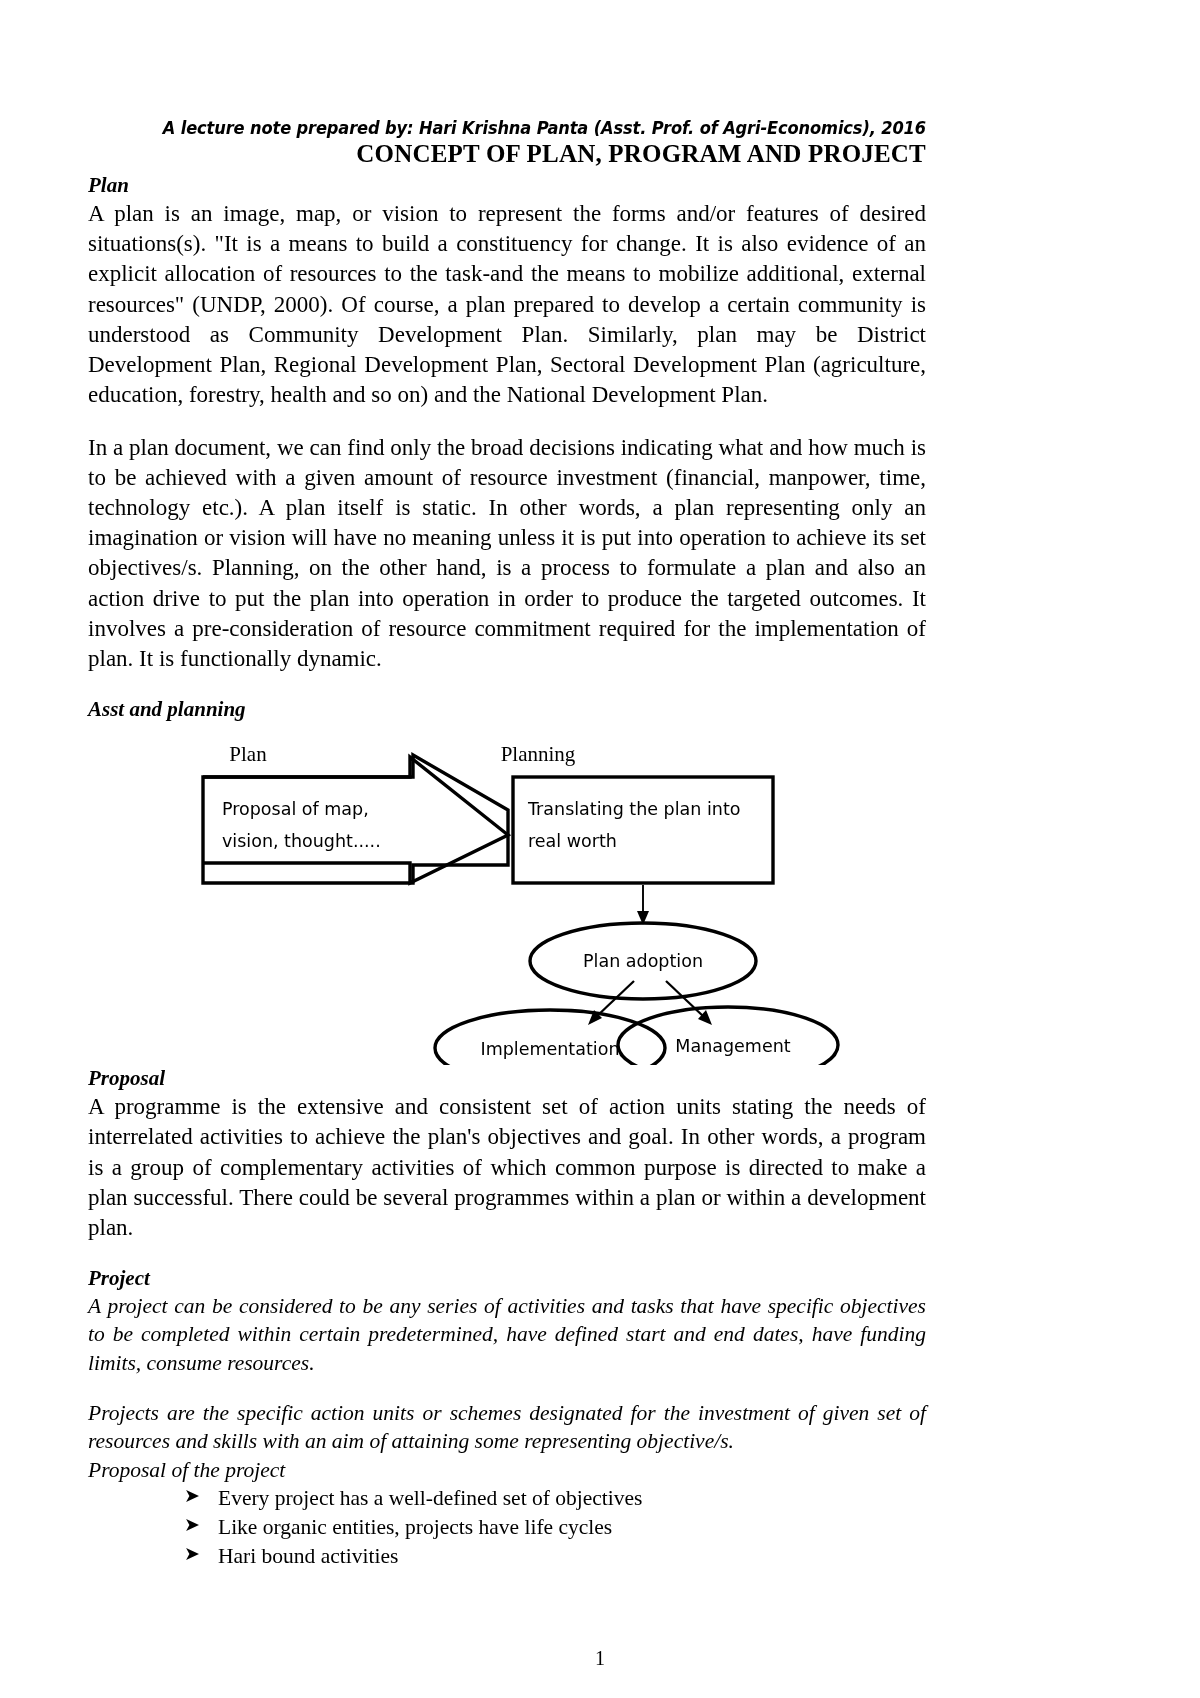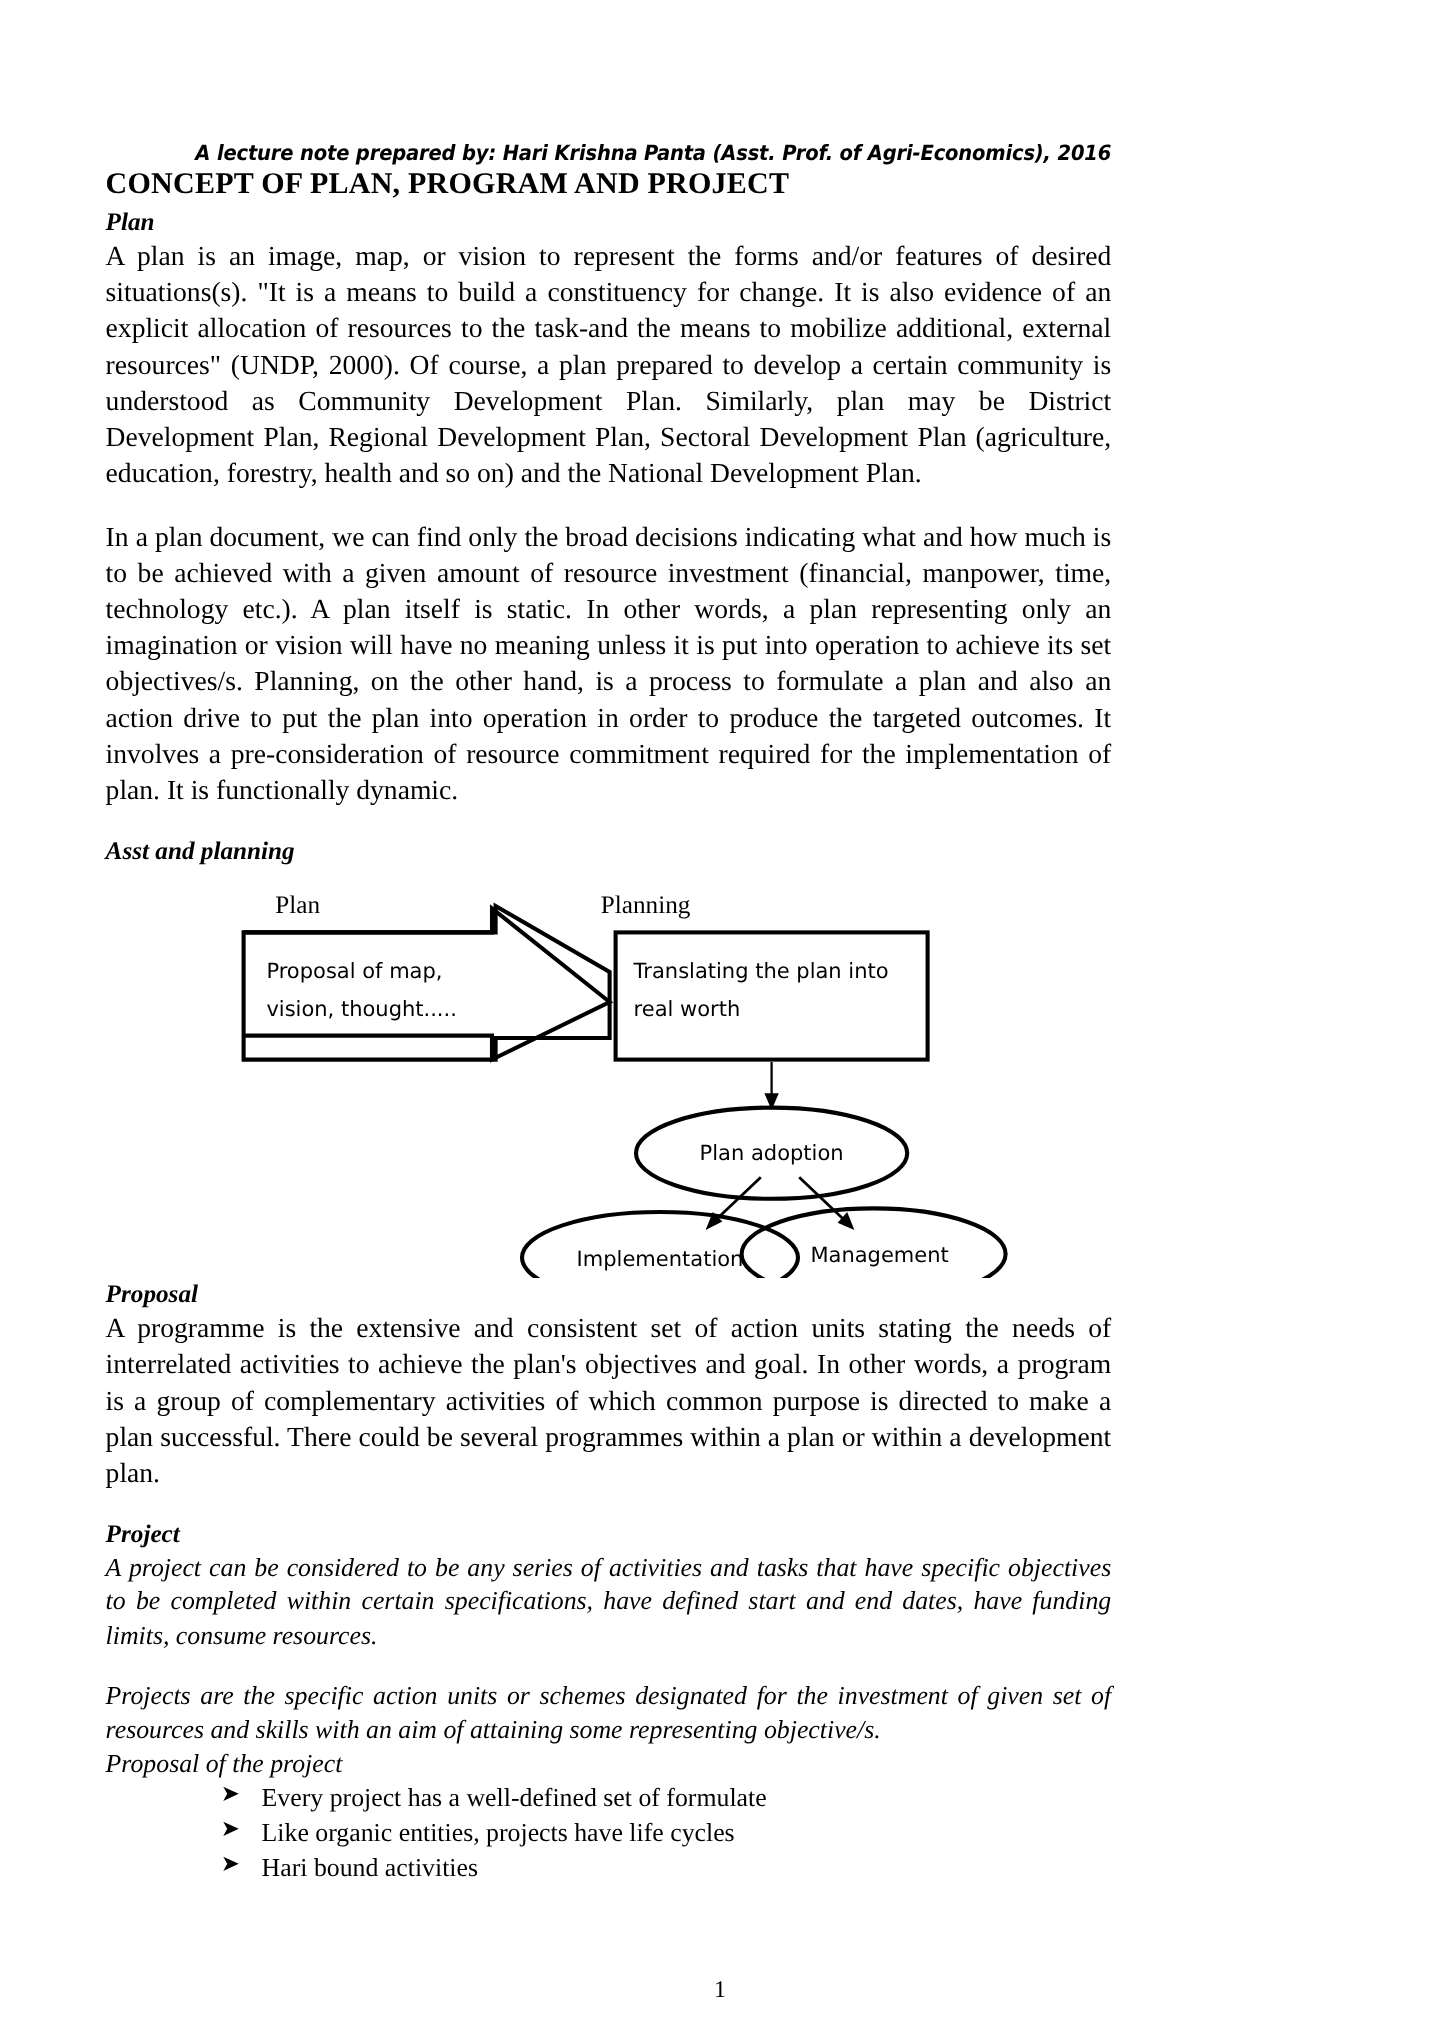--- a/index.html
+++ b/index.html
@@ -24,21 +24,21 @@
     font-style: italic;
     font-weight: 600;
     font-size: 17.5px;
     letter-spacing: -0.15px;
     font-family: "DejaVu Sans", sans-serif;
     margin: 0 0 2px 0;
     transform: scaleX(0.93);
     transform-origin: right center;
   }
   .doc-title {
-    text-align: left;
+    text-align: right;
     font-weight: bold;
     font-size: 25px;
     letter-spacing: 0.2px;
     margin: 0 0 4px 0;
   }
   .sec-head {
     font-weight: bold;
     font-style: italic;
     font-size: 21px;
     margin: 0;
@@ -175,32 +175,32 @@
   </div>
 
   <div class="sec-head">Proposal</div>
 
   <p class="body-text"> A programme is the extensive and consistent set of action units stating the needs of interrelated activities to achieve the plan's objectives and goal. In other words, a program is a group of complementary activities of which common purpose is directed to make a plan successful. There could be several programmes within a plan or within a development plan.</p>
 
   <div class="gap-md"></div>
 
   <div class="sec-head">Project</div>
 
-  <p class="italic-text">A project can be considered to be any series of activities and tasks that have specific objectives to be completed within certain specifications, have defined start and end dates, have funding limits, consume resources.</p>
+  <p class="italic-text">A project can be considered to be any series of activities and tasks that have specific objectives to be completed within certain predetermined, have defined start and end dates, have funding limits, consume resources.</p>
 
   <div class="gap-md"></div>
 
   <p class="italic-text">Projects are the specific action units or schemes designated for the investment of given set of resources and skills with an aim of attaining some representing objective/s.</p>
 
   <p class="italic-text">Proposal of the project</p>
 
   <ul class="feature-list">
     <li>
       <span class="arrow-bullet">➤</span>
-      <span>Every project has a well-defined set of formulate</span>
+      <span>Every project has a well-defined set of objectives</span>
     </li>
     <li>
       <span class="arrow-bullet">➤</span>
       <span>Like organic entities, projects have life cycles</span>
     </li>
     <li>
       <span class="arrow-bullet">➤</span>
       <span>Hari bound activities</span>
     </li>
   </ul>

